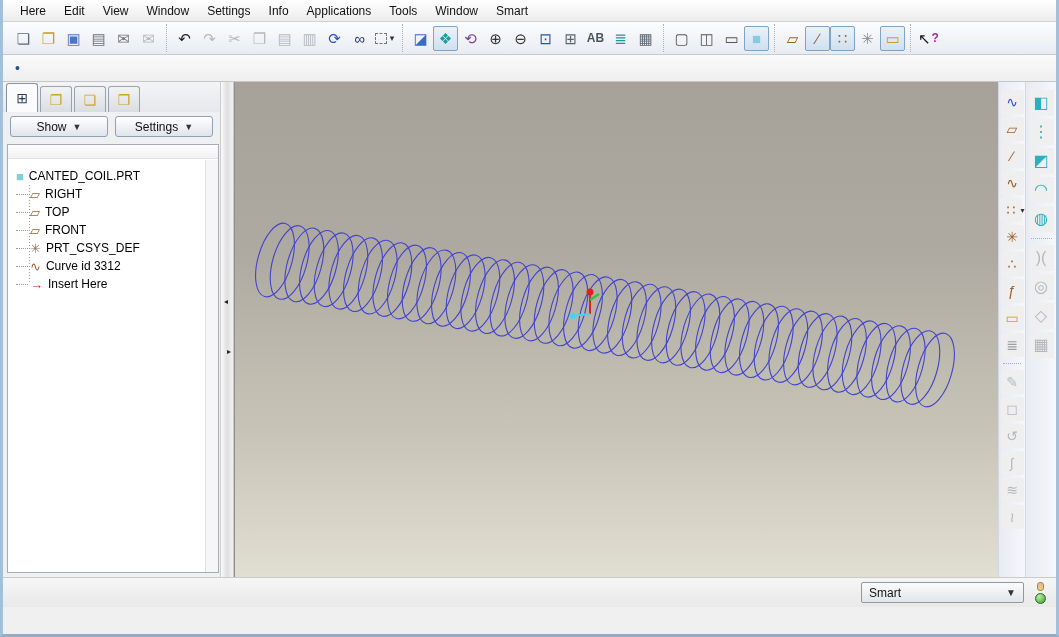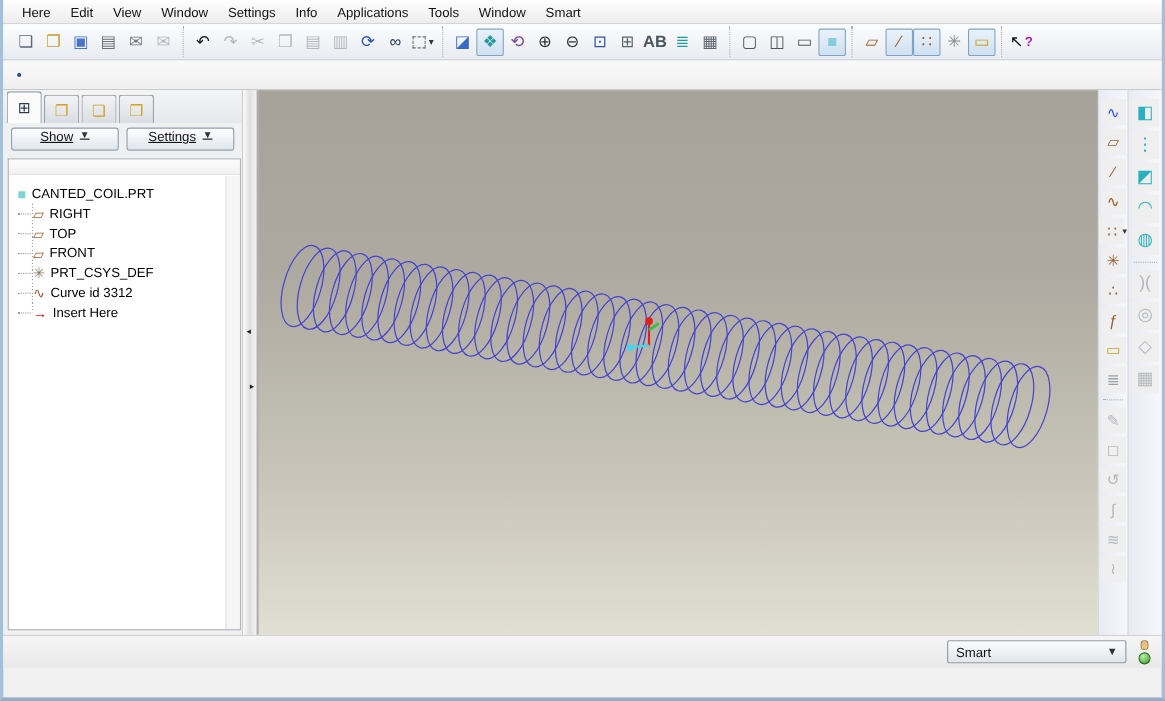--- a/index.html
+++ b/index.html
@@ -29,37 +29,37 @@
     display:flex; align-items:center; padding-left:5px; }
   .tb-group { display:flex; align-items:center; height:28px; padding:0 3px; }
   .tb-group + .tb-group { border-left:1px dotted #aab0ba; margin-left:2px; padding-left:5px; }
   .tb-btn { width:25px; height:25px; border:1px solid transparent; border-radius:2px; background:transparent;
     display:flex; align-items:center; justify-content:center; font-size:15px; line-height:1; cursor:default; position:relative; }
   .tb-btn.pressed { border-color:#7fa3c4; background:linear-gradient(180deg,#eaf2fa,#cfe0f0); }
   .tb-btn.disabled .g { color:#b4b8bd !important; }
   .tb-btn .g2 { font-size:12px; font-weight:bold; margin-left:1px; }
   .dashed-box { width:12px; height:11px; border:1px dashed #777; margin-right:2px; }
   .caret { font-size:9px; color:#333; margin-left:1px; }
-  .ab-glyph { font-size:15px; font-weight:bold; letter-spacing:0; }
+  .ab-glyph { font-size:12px; font-weight:bold; letter-spacing:0; }
   
   .messagebar { height:27px; background:linear-gradient(180deg,#fafafa,#efefef); border-bottom:1px solid #c6c6c6;
     display:flex; align-items:center; padding:0 12px; font-size:12px; color:#101010; }
   .msg-bullet { color:#2c4f93; font-size:14px; margin-right:8px; }
   
   .main { display:flex; height:495px; }
   .navigator { width:218px; display:flex; flex-direction:column; background:#eef0f2; border-right:1px solid #cccccc; }
   .nav-tabs { height:30px; display:flex; align-items:flex-end; padding-left:3px; background:linear-gradient(180deg,#f3f4f6,#e6e8ec); }
   .nav-tab { width:32px; height:26px; border:1px solid #9aa2ac; border-bottom:none; border-radius:3px 3px 0 0;
     background:linear-gradient(180deg,#f2f3f5,#d9dde3); display:flex; align-items:center; justify-content:center;
     font-size:14px; margin-right:2px; }
   .nav-tab.active { height:29px; background:#fbfbfc; border-color:#8a929c; }
   .nav-btn-row { display:flex; gap:7px; padding:4px 7px 5px 7px; background:#eef0f2; }
   .nav-btn { flex:1; height:21px; border:1px solid #8fa0b0; border-radius:3px;
     background:linear-gradient(180deg,#ffffff,#dfe5ec); font-size:12px; color:#111;
-    display:flex; justify-content:center; gap:5px;text-decoration:underline; }
+    display:flex; align-items:center; justify-content:center; gap:5px; }
   .nav-btn .caret { font-size:9px; }
   .tree-wrap { flex:1; margin:2px 1px 4px 4px; background:#ffffff; border:1px solid #a8acb2; position:relative; overflow:hidden; }
   .tree-header { height:14px; border-bottom:1px solid #e0e0e0; background:linear-gradient(180deg,#fcfcfc,#f2f2f2); }
   .tree-scroll { position:absolute; top:15px; right:0; bottom:0; width:13px; background:#f6f6f6; border-left:1px solid #e0e0e0; }
   .tree-body { padding:8px 16px 0 8px; }
   .tree-row { display:flex; align-items:center; height:18px; font-size:12px; color:#000; white-space:nowrap; }
   .tree-row .stub { width:12px; border-top:1px dotted #9a9a9a; margin-right:2px; }
   .tree-children { background:repeating-linear-gradient(180deg,#9a9a9a 0 1px,transparent 1px 3px) 13px 0 / 1px calc(100% - 9px) no-repeat; }
   .tree-icon { font-size:13px; margin-right:5px; line-height:1; }
   

